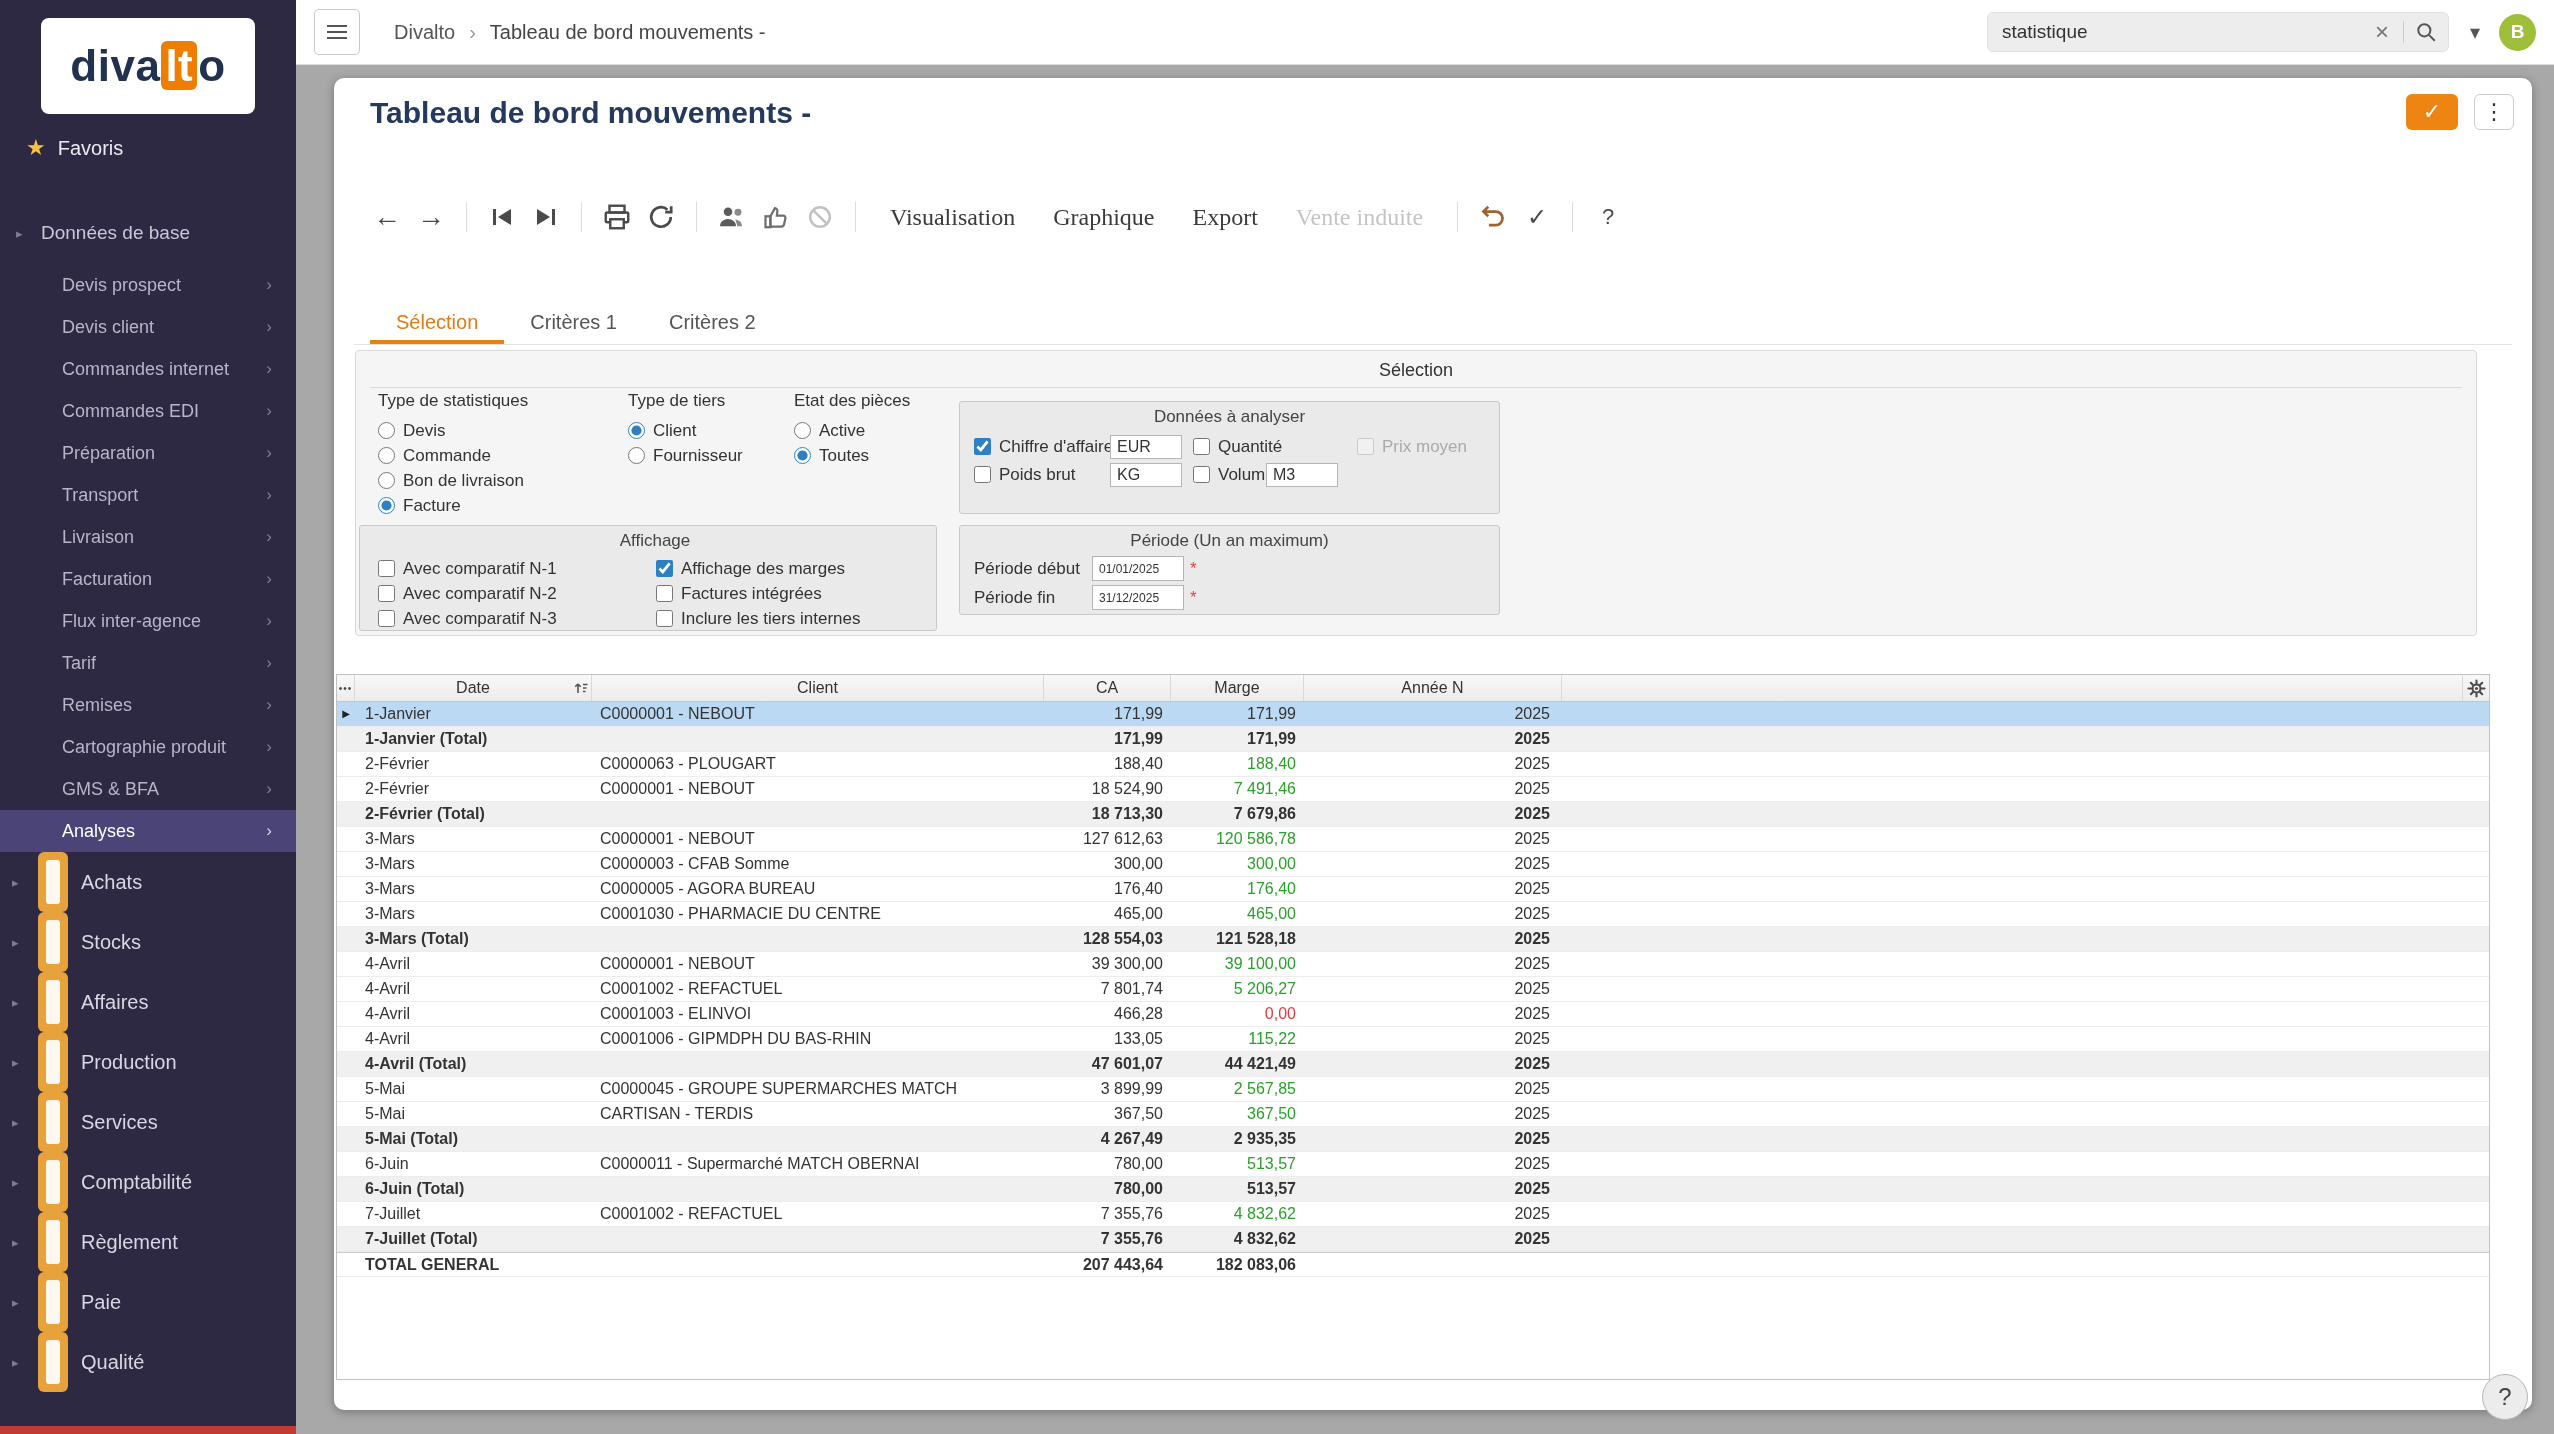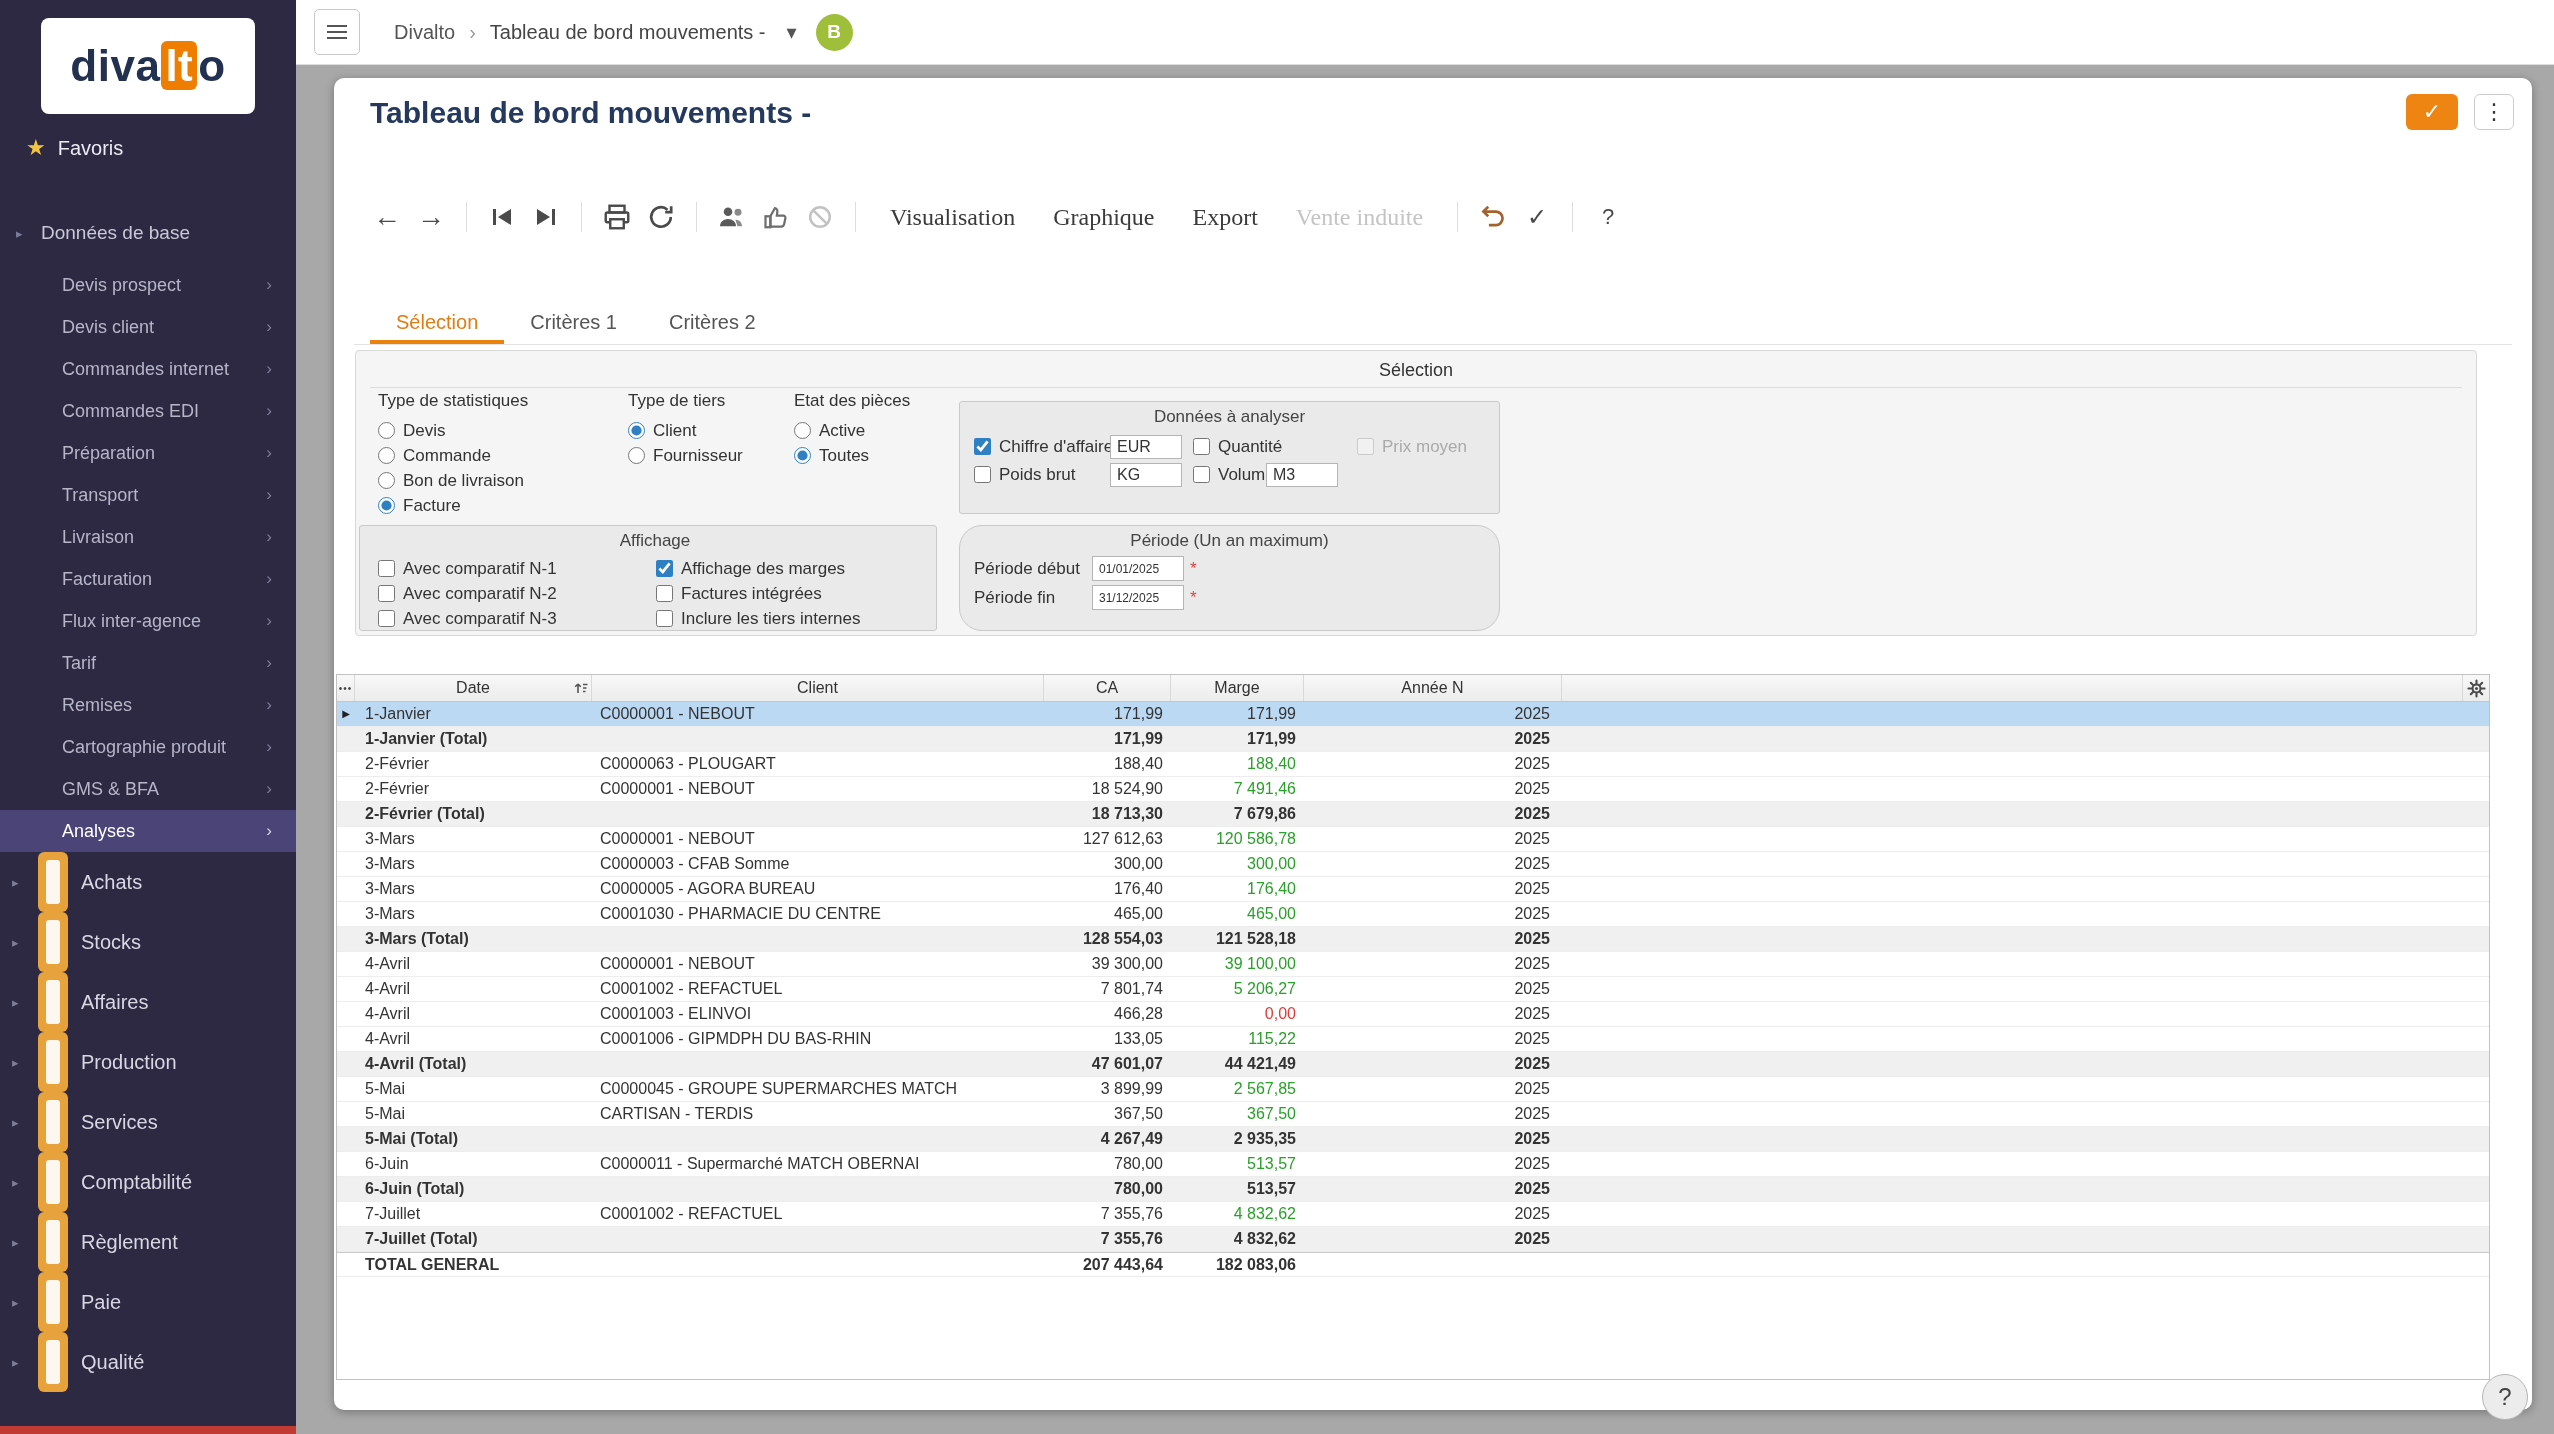--- a/index.html
+++ b/index.html
@@ -90,21 +90,21 @@
   .dz { left:603px; top:50px; width:541px; height:113px; }
   .dz .opt { position:absolute; }
   .c-chiffre { left:14px; top:32px; } .u-eur { left:150px; top:33px; }
   .c-qte { left:233px; top:32px; } .c-pm { left:397px; top:32px; }
   .c-poids { left:14px; top:60px; } .u-kg { left:150px; top:61px; }
   .c-vol { left:233px; top:60px; } .u-m3 { left:306px; top:61px; }
   .unit { position:absolute; width:72px; height:24px; border:1px solid #b5b5b5; background:#fff; font-size:16px; padding:0 6px; font-family:inherit; color:#333; }
   .af { left:3px; top:174px; width:578px; height:106px;padding-left:14px; }
   .af-col { position:absolute; top:30px; display:flex; flex-direction:column; }
   .af-col1 { left:18px; } .af-col2 { left:296px; }
-  .per { left:603px; top:174px; width:541px; height:106px;border-radius:23px; }
+  .per { left:603px; top:174px; width:541px; height:90px; }
   .per-row { position:absolute; left:14px; display:flex; align-items:center; font-size:17px; color:#333; }
   .p1 { top:30px; } .p2 { top:59px; }
   .per-label { width:118px; }
   .per-input { width:92px; height:25px; border:1px solid #b5b5b5; background:#fff; font-size:12px; padding:0 6px; font-family:inherit; color:#333; }
   .req { color:#e04343; margin-left:6px; font-size:17px; }
 
   
   .grid { position:absolute; left:2px; top:596px; width:2154px; height:706px; border:1px solid #c2c2c2; background:#fff; overflow:hidden; }
   .thead { display:grid; grid-template-columns:18px 237px 452px 127px 133px 258px 1fr 26px; height:27px; background:linear-gradient(#f8f8f8,#ececec); border-bottom:1px solid #c6c6c6; }
   .th { display:flex; align-items:center; justify-content:center; font-size:16px; color:#333; border-right:1px solid #d9d9d9; position:relative; cursor:pointer; }
@@ -279,20 +279,31 @@
     <button class="hamburger">
         <span></span>
         <span></span>
         <span></span>
       </button>
     <nav class="breadcrumb">
       <span class="bc-app">Divalto</span>
       <span class="bc-sep">›</span>
       <span class="bc-page">Tableau de bord mouvements -</span>
     </nav>
+    <div class="search-wrap">
+      <input class="search-input" value="statistique" style="">
+      <button class="search-clear">×</button>
+      <span class="search-div"></span>
+      <button class="search-go">
+        <svg viewBox="0 0 20 20" width="22" height="22" fill="none" stroke="#555" stroke-width="1.8">
+            <circle cx="8.5" cy="8.5" r="5.5"></circle>
+            <path d="M12.8 12.8L18 18"></path>
+          </svg>
+      </button>
+    </div>
     <button class="search-chevron">▾</button>
     <div class="avatar">B</div>
   </header>
 
   <main class="workspace">
     <section class="card">
       <h1 class="page-title">Tableau de bord mouvements -</h1>
       <button class="btn-validate">
           <span>✓</span>
         </button>

